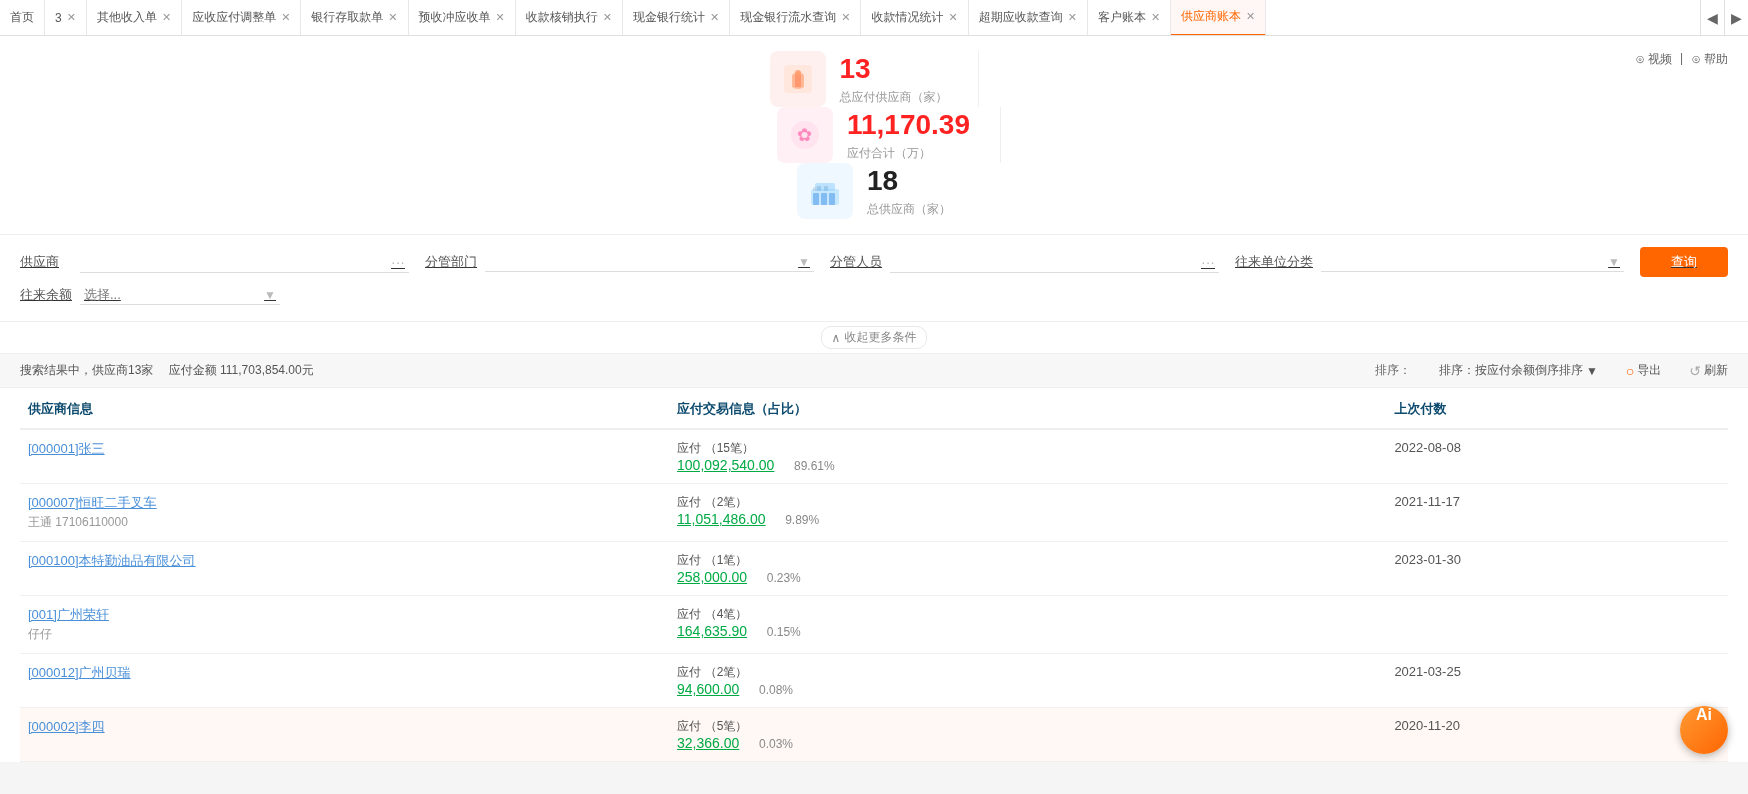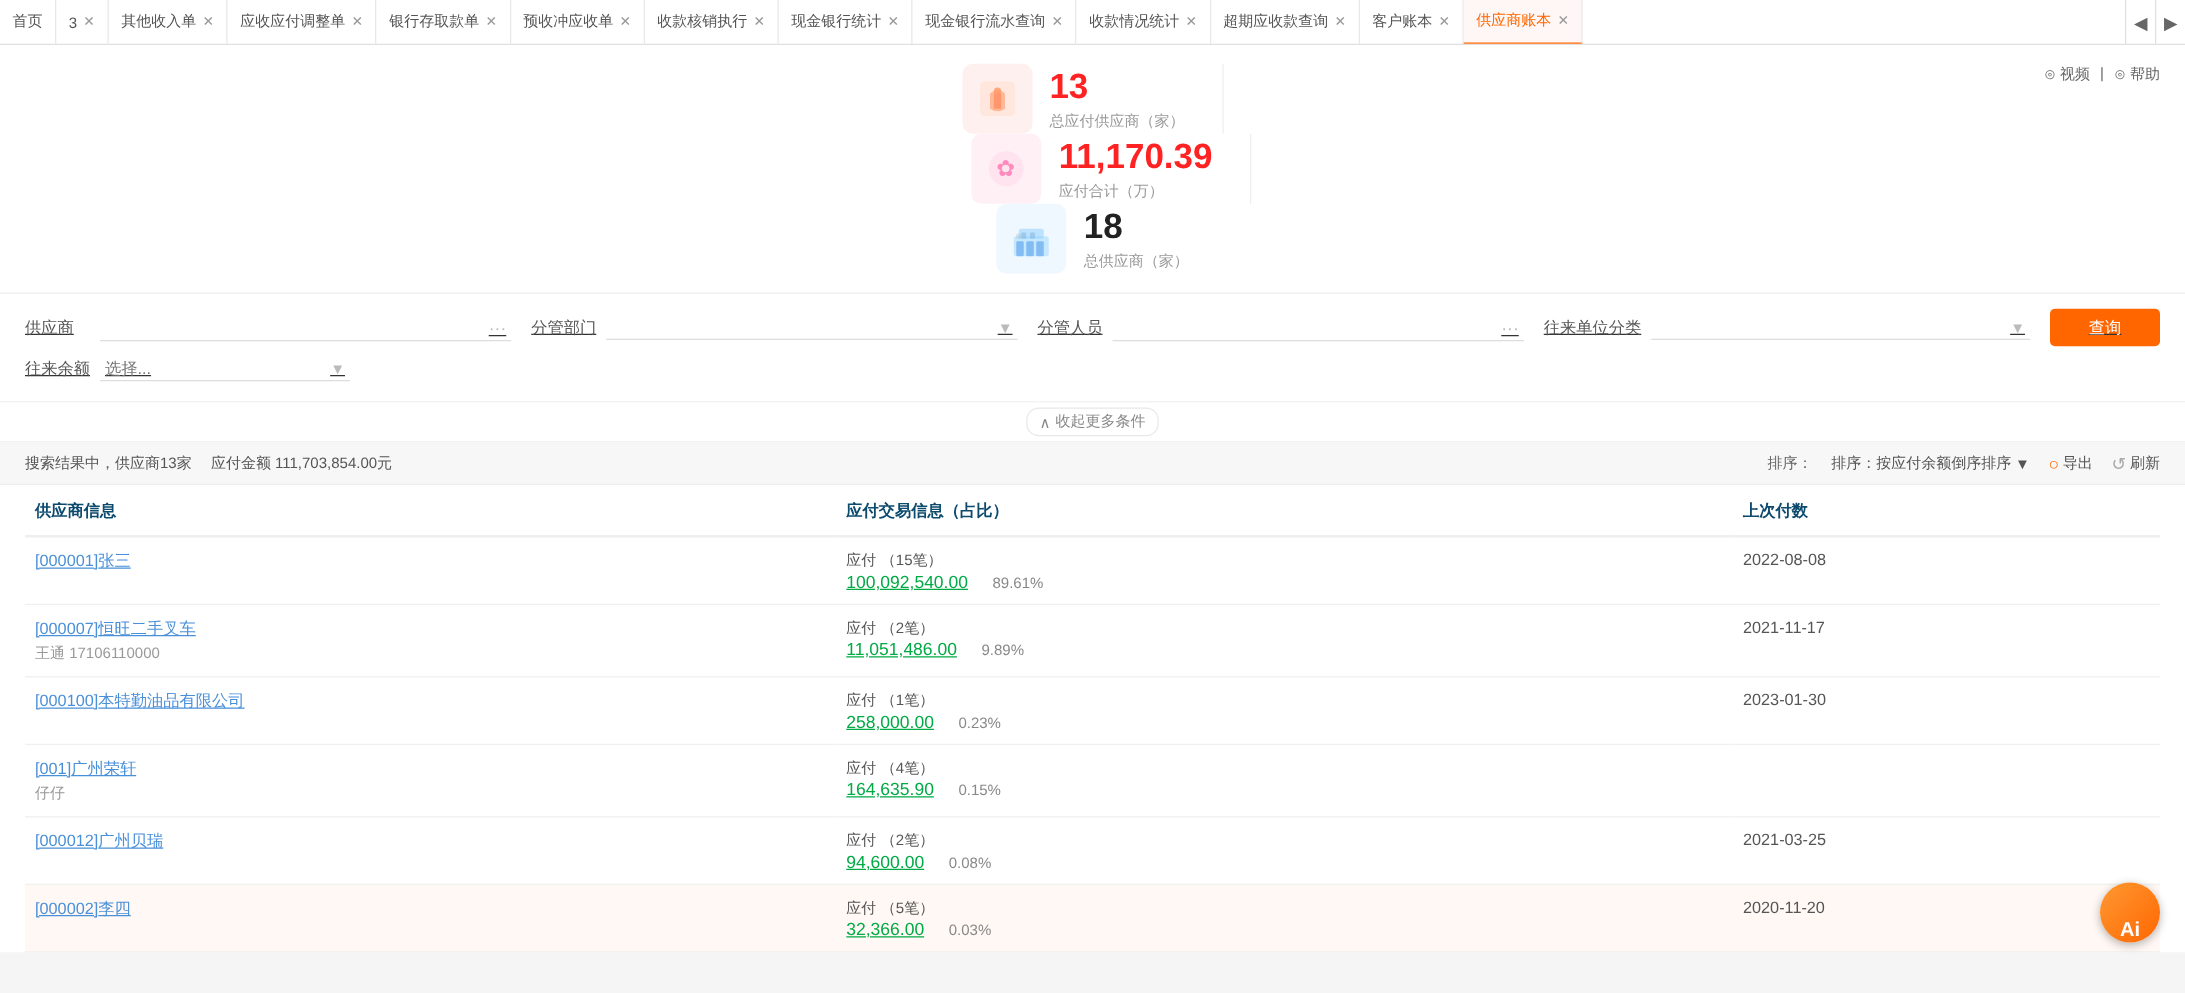--- a/index.html
+++ b/index.html
@@ -205,21 +205,21 @@
       border-bottom: 1px solid #eee;
       display: flex;
       align-items: flex-start;
       justify-content: space-between;
       font-size: 12px;
       color: #555;
     }
     .result-bar-right {
       display: flex;
       align-items: center;
-      gap: 15px;
+      gap: 28px;
       color: #666;
     }
     .result-bar-right .sort-btn {
       display: flex;
       align-items: center;
       gap: 3px;
       cursor: pointer;
       color: #555;
     }
     .result-bar-right .icon-btn {
@@ -638,16 +638,16 @@
         </td>
         <td>
           <span class="date-text">2020-11-20</span>
         </td>
       </tr>
     </tbody>
   </table>
 </div>
 
 <div style="position:fixed; right:20px; bottom:40px; z-index:999;">
-  <div style="width:48px; height:48px; border-radius:50%; background:linear-gradient(135deg,#ff9933,#ff6600); display:flex; align-items:flex-end; justify-content:center; color:#fff; font-size:16px; font-weight:bold; cursor:pointer; box-shadow:0 2px 8px rgba(0,0,0,0.3);">
+  <div style="width:48px; height:48px; border-radius:50%; background:linear-gradient(135deg,#ff9933,#ff6600); display:flex; align-items:flex-start; justify-content:center; color:#fff; font-size:16px; font-weight:bold; cursor:pointer; box-shadow:0 2px 8px rgba(0,0,0,0.3);">
     <span>Ai</span>
   </div>
 </div>
 
 </body></html>

